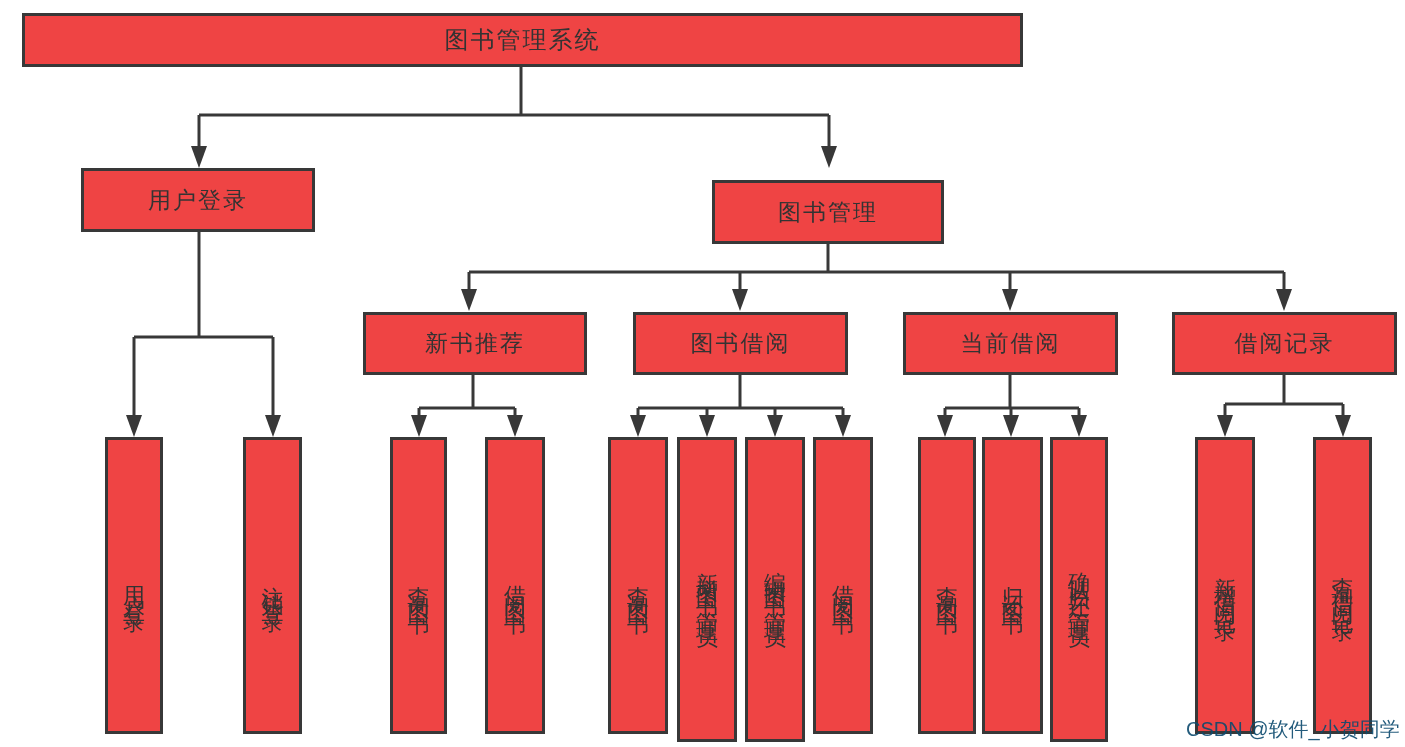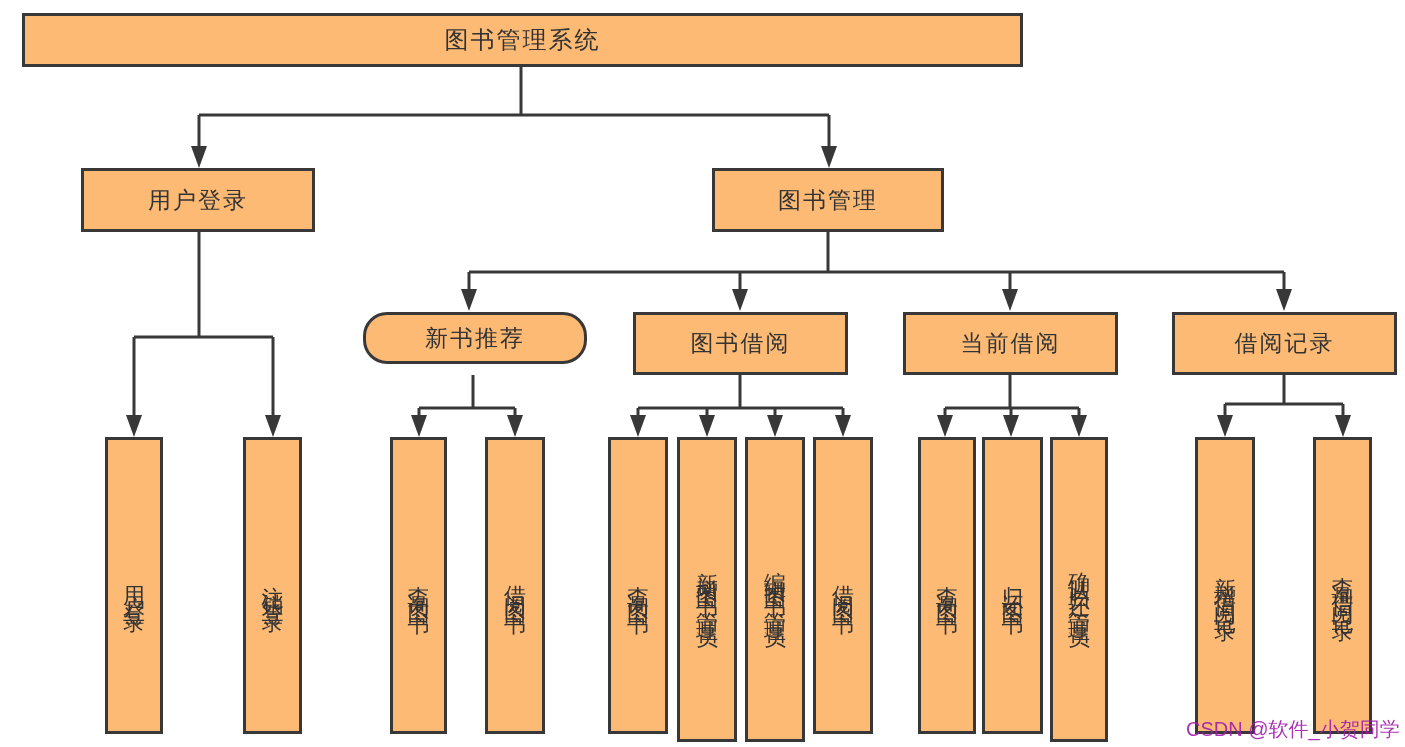--- a/index.html
+++ b/index.html
@@ -8,36 +8,36 @@
     width:1405px;height:747px;
     background:#ffffff;
     overflow:hidden;
     font-family:"Liberation Sans", sans-serif;
   }
   #wires{position:absolute;left:0;top:0;z-index:0;}
   .box{
     position:absolute;
     box-sizing:border-box;
     border:3px solid #383838;
-    background:#fdba74;
+    background:#ef4444;
     display:flex;align-items:center;justify-content:center;
     z-index:1;
     color:#333333;
   }
   .hbox span{
     font-size:23px;
     letter-spacing:2px;
     white-space:nowrap;
     color:#333333;
   }
   .root{left:22px;top:13px;width:1001px;height:54px;}
   .root span{font-size:24px;}
   .n-userlogin{left:81px;top:168px;width:234px;height:64px;}
-  .n-bookmgmt{left:712px;top:168px;width:232px;height:64px;}
-  .n-newbook{left:363px;top:312px;width:224px;height:52px;border-radius:24px;}
+  .n-bookmgmt{left:712px;top:180px;width:232px;height:64px;}
+  .n-newbook{left:363px;top:312px;width:224px;height:63px;}
   .n-bookborrow{left:633px;top:312px;width:215px;height:63px;}
   .n-currentborrow{left:903px;top:312px;width:215px;height:63px;}
   .n-borrowrec{left:1172px;top:312px;width:225px;height:63px;}
   .leaf{top:437px;height:297px;}
   .leaf span{
     writing-mode:vertical-rl;
     text-orientation:mixed;
     font-family:"Liberation Serif", serif;
     font-size:22px;
     line-height:1;
@@ -57,21 +57,21 @@
   .l9{left:918px;width:58px;}
   .l10{left:982px;width:61px;}
   .l11{left:1050px;width:58px;}
   .l12{left:1195px;width:60px;}
   .l13{left:1313px;width:59px;}
   .watermark{
     position:absolute;
     left:1186px;top:716px;
     z-index:2;
     font-size:20px;
-    color:#a21caf;
+    color:#0c4a6e;
     opacity:0.9;
     white-space:nowrap;
     font-family:"Liberation Sans", sans-serif;
   }
   line,polyline{stroke:#383838;stroke-width:3;fill:none;}
   polygon{fill:#383838;stroke:none;}
 </style>
 </head>
 <body>
 

